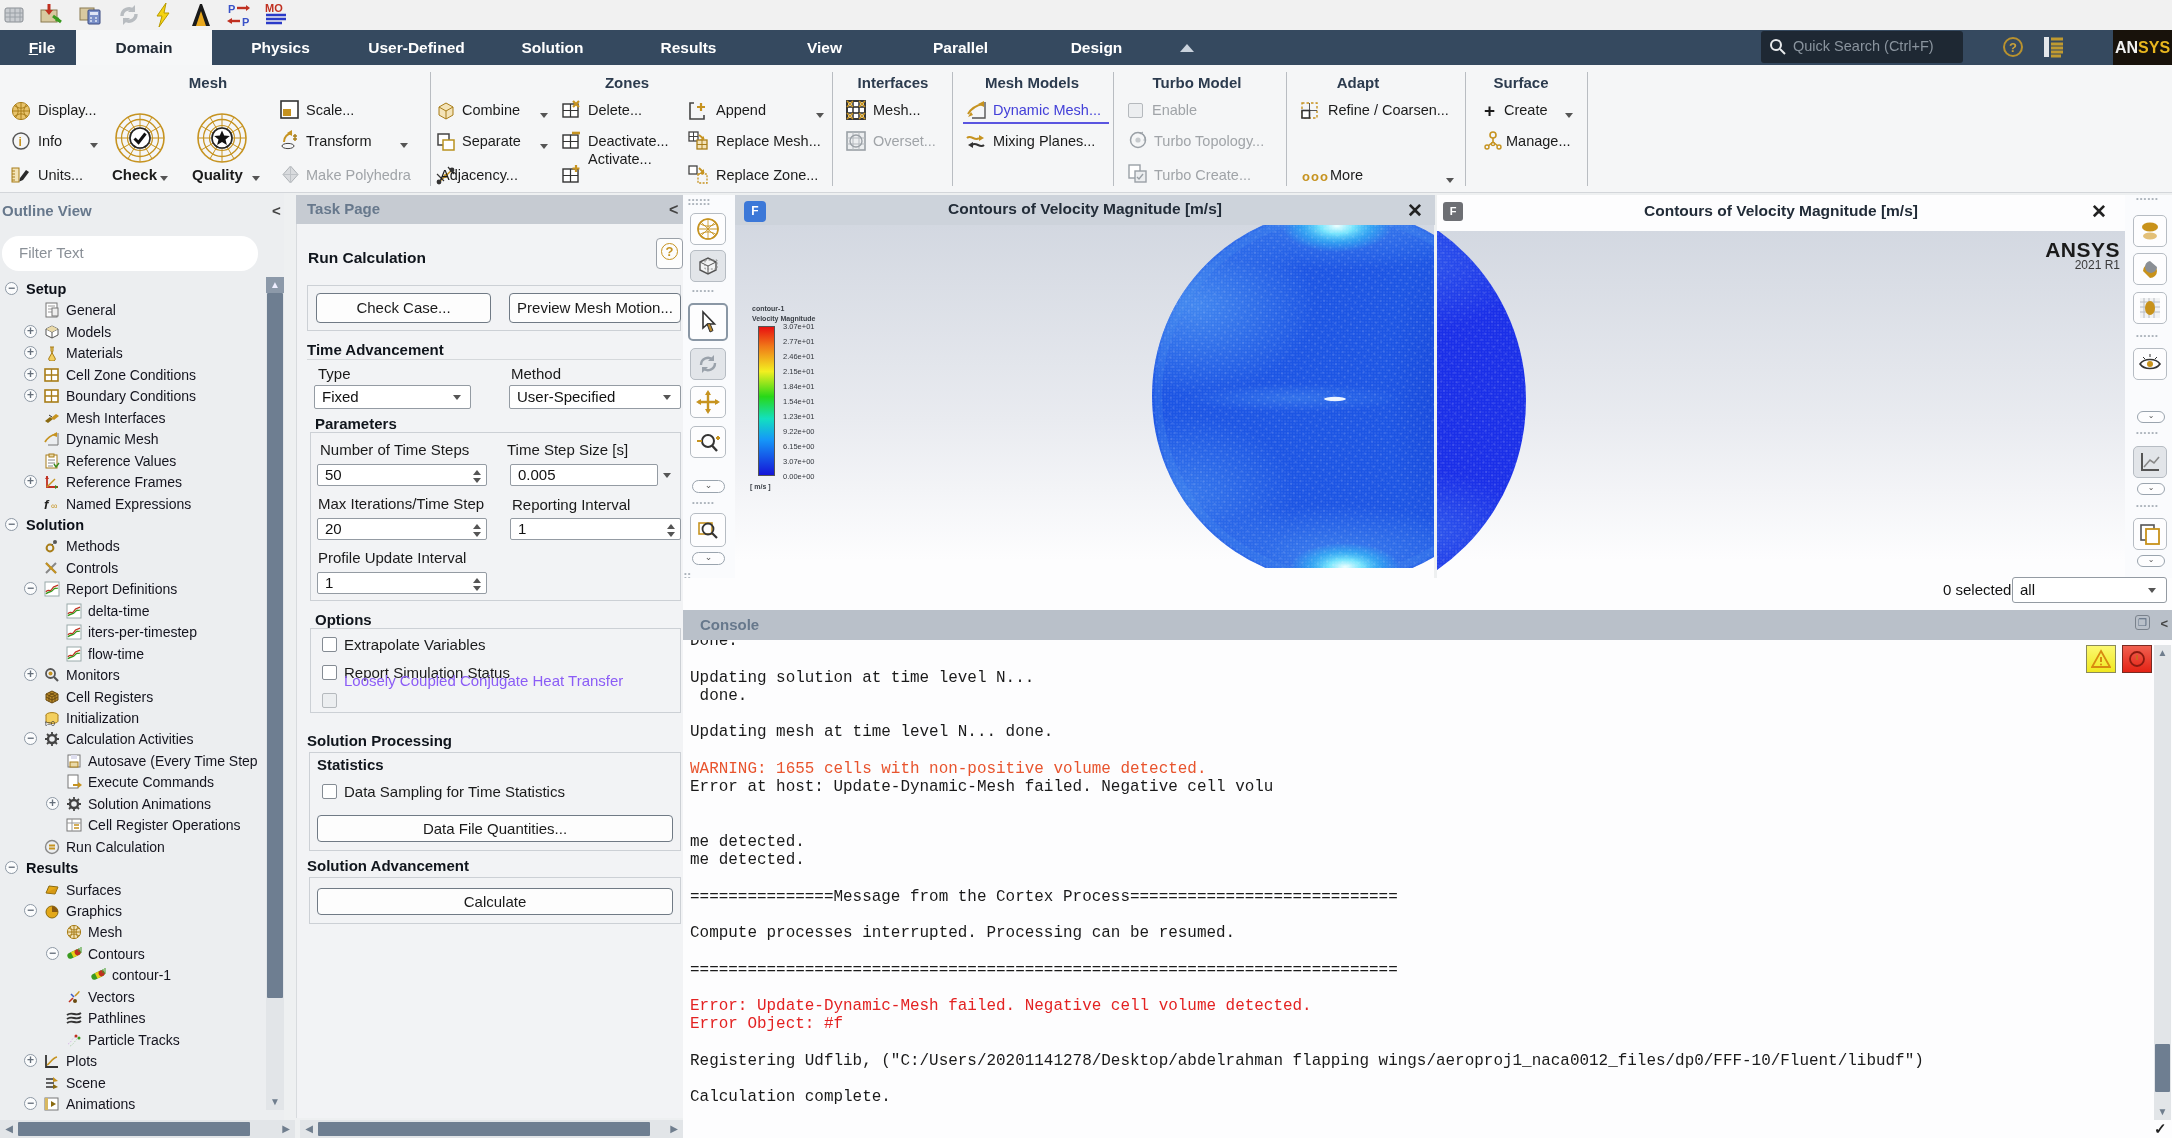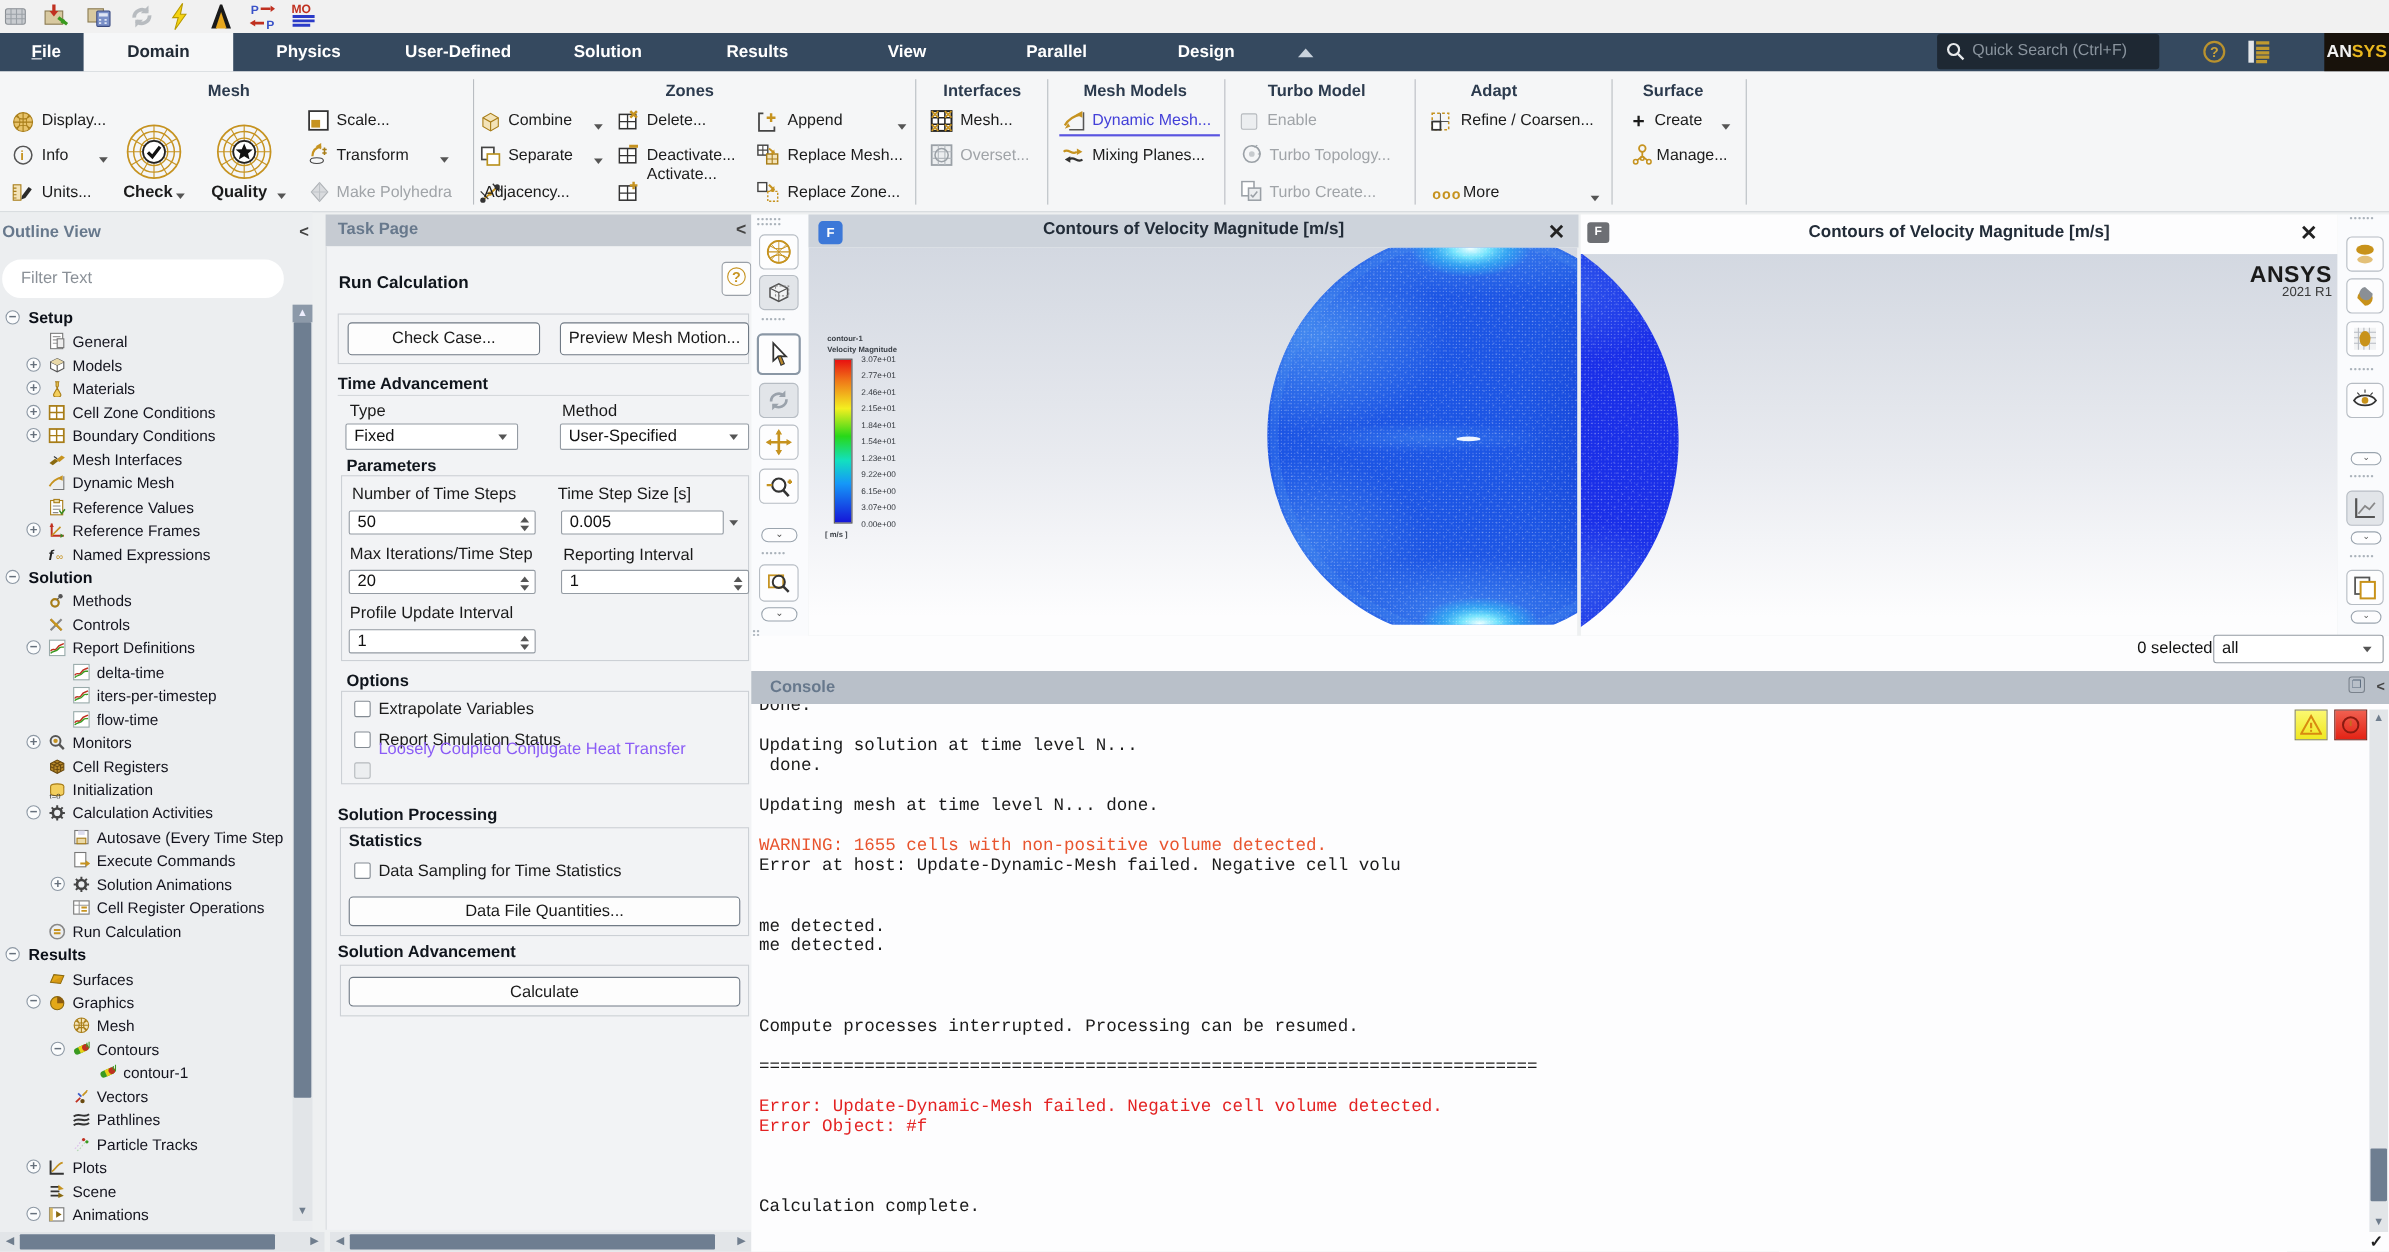--- a/index.html
+++ b/index.html
@@ -846,24 +846,26 @@
     </div>
     <div id="consbody" class="abs">
       <div class="cline " style="top:-8.0px">Done.</div>
       <div class="cline " style="top:28.5px">Updating solution at time level N...</div>
       <div class="cline " style="top:46.8px"> done.</div>
       <div class="cline " style="top:83.2px">Updating mesh at time level N... done.</div>
       <div class="cline cw" style="top:119.8px">WARNING: 1655 cells with non-positive volume detected.</div>
       <div class="cline " style="top:138.0px">Error at host: Update-Dynamic-Mesh failed. Negative cell volu</div>
       <div class="cline " style="top:192.8px">me detected.</div>
       <div class="cline " style="top:211.0px">me detected.</div>
+      <div class="cline " style="top:247.5px">===============Message from the Cortex Process============================</div>
       <div class="cline " style="top:284.0px">Compute processes interrupted. Processing can be resumed.</div>
       <div class="cline " style="top:320.5px">==========================================================================</div>
       <div class="cline ce" style="top:357.0px">Error: Update-Dynamic-Mesh failed. Negative cell volume detected.</div>
       <div class="cline ce" style="top:375.2px">Error Object: #f</div>
+      <div class="cline " style="top:411.8px">Registering Udflib, ("C:/Users/20201141278/Desktop/abdelrahman flapping wings/aeroproj1_naca0012_files/dp0/FFF-10/Fluent/libudf")</div>
       <div class="cline " style="top:448.2px">Calculation complete.</div>
     </div>
     <div class="abs" style="left:2086px;top:645px;width:30px;height:28px;background:linear-gradient(#fbf870,#f0e820);border:1px solid #8a8a5a"></div>
     <svg class="abs" style="left:2091px;top:649px" width="20" height="20" viewBox="0 0 20 20">
       <path d="M10 2 19 18H1z" fill="none" stroke="#d88a10" stroke-width="1.8"></path>
       <path d="M10 8v5" stroke="#d88a10" stroke-width="2"></path>
       <circle cx="10" cy="15.5" r="1" fill="#d88a10"></circle>
     </svg>
     <div class="abs" style="left:2122px;top:645px;width:30px;height:28px;background:linear-gradient(#f06050,#e42315);border:1px solid #7a2a22"></div>
     <svg class="abs" style="left:2127px;top:649px" width="20" height="20" viewBox="0 0 20 20">

